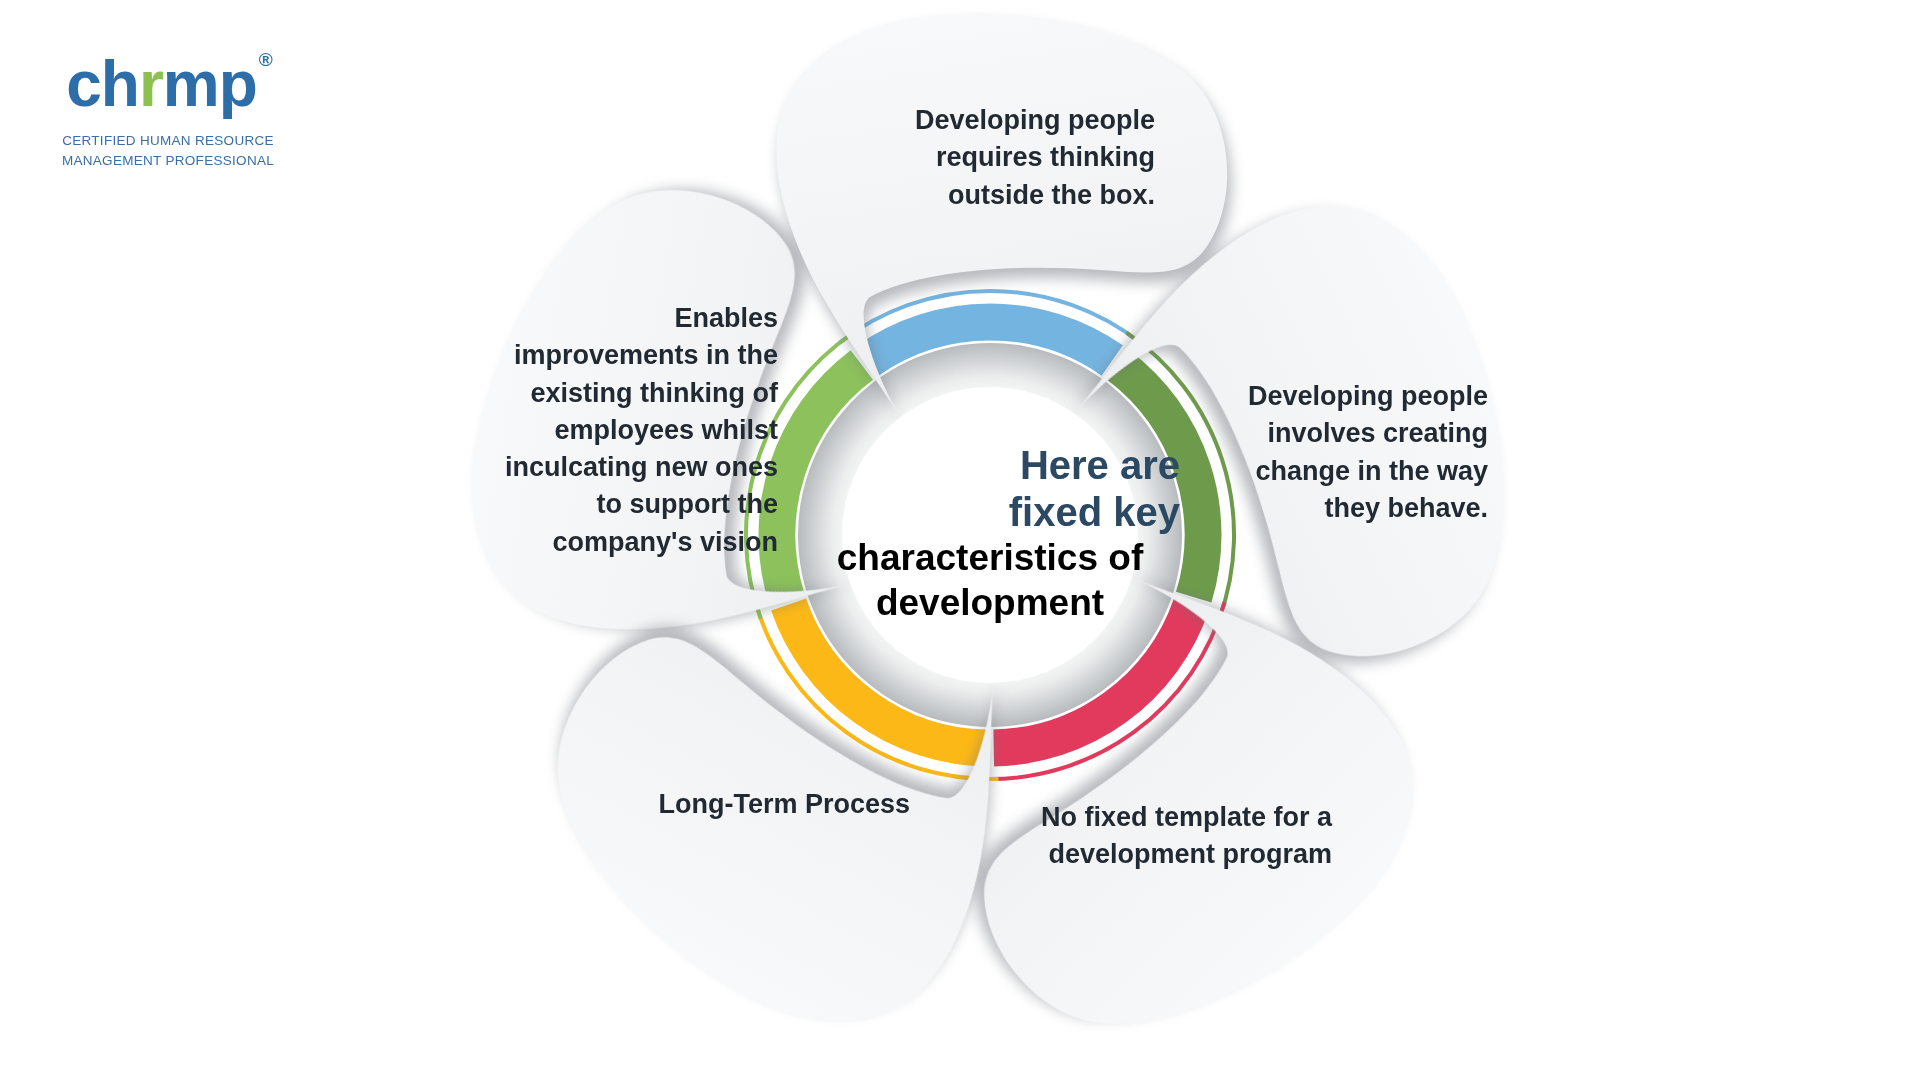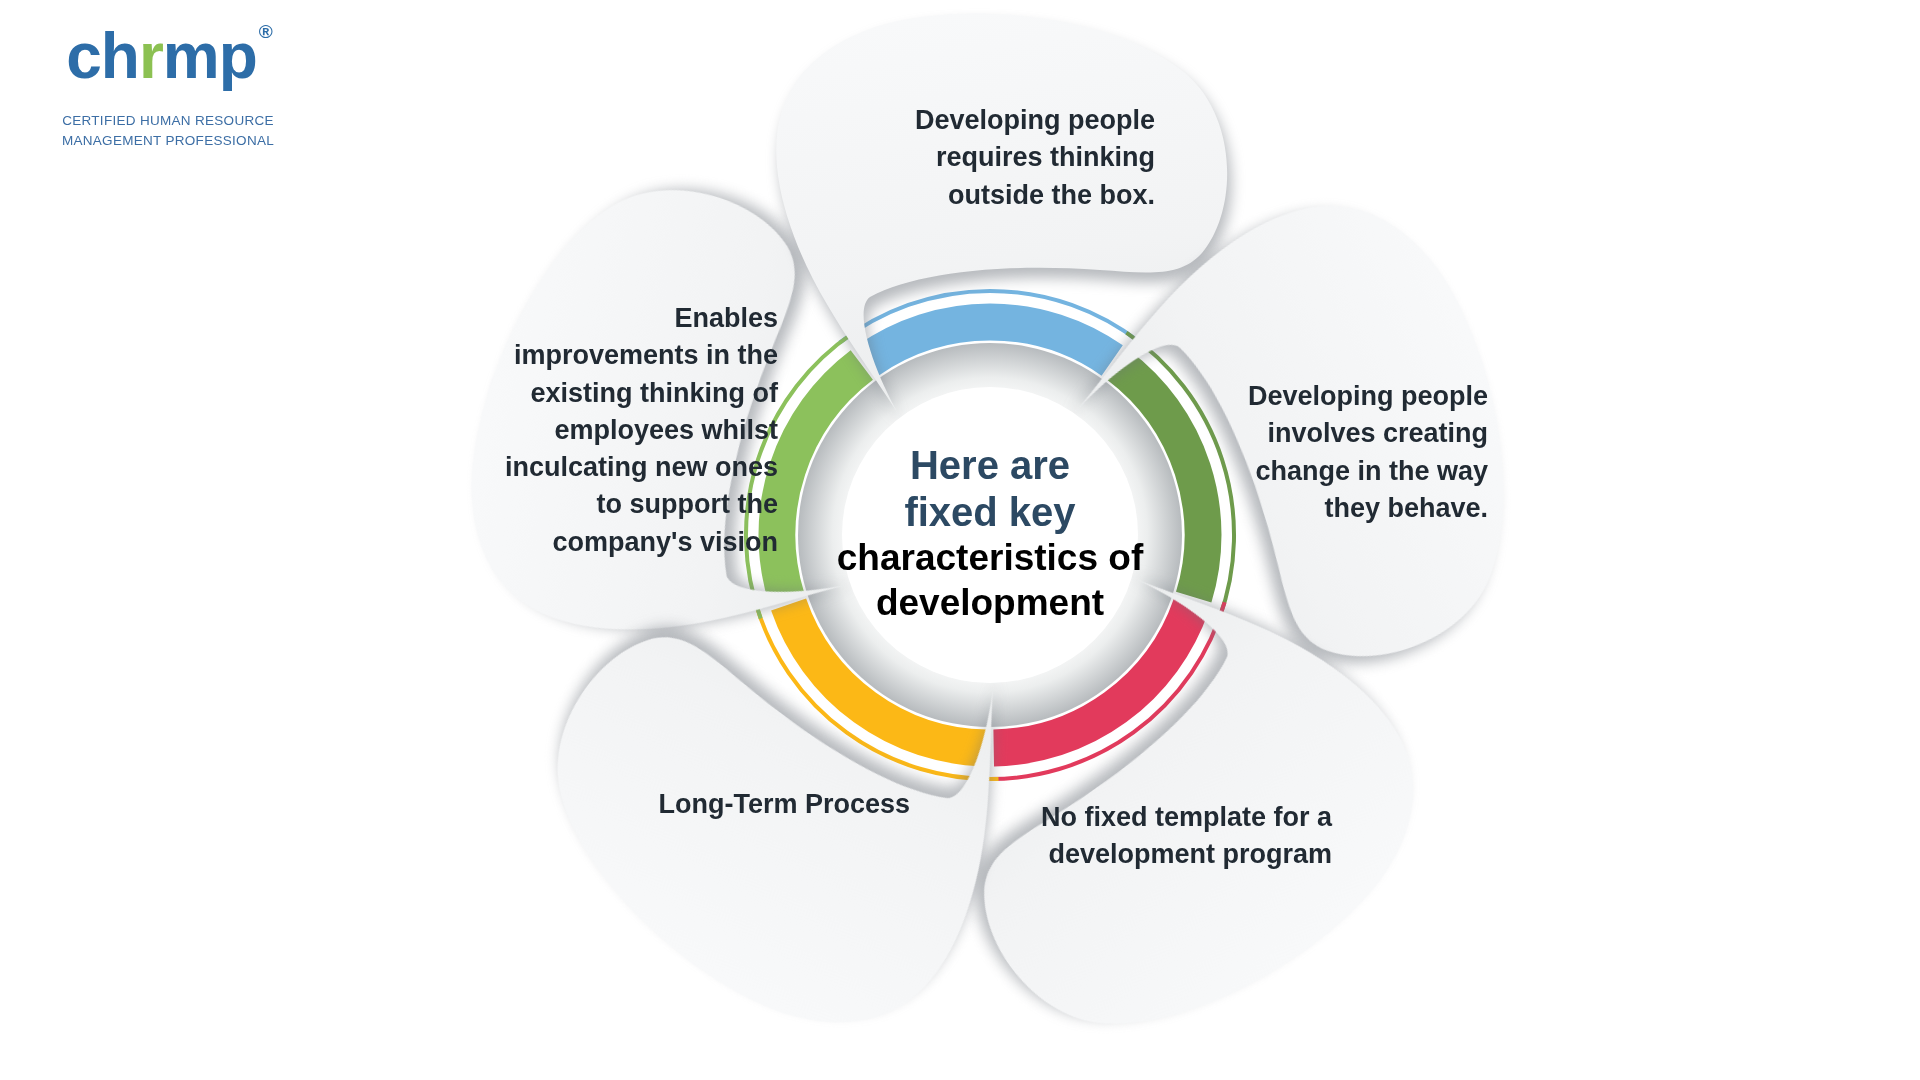--- a/index.html
+++ b/index.html
@@ -3,53 +3,53 @@
 <meta charset="utf-8">
 <style>
   html,body{margin:0;padding:0;}
   body{
     width:1920px;height:1080px;overflow:hidden;background:#ffffff;
     font-family:"Liberation Sans","DejaVu Sans",sans-serif;
   }
   .canvas{position:relative;width:1920px;height:1080px;background:#ffffff;}
 
   
-  .logo{position:absolute;left:38px;top:24px;width:260px;text-align:center;}
+  .logo{position:absolute;left:38px;top:52px;width:260px;text-align:center;}
   .logo-word{
     font-size:64px;font-weight:bold;letter-spacing:-1px;line-height:1;
     position:relative;display:inline-block;
   }
   .logo-blue{color:#2D6DA8;}
   .logo-green{color:#8CC152;}
   .logo-reg{
     font-size:19px;font-weight:bold;color:#2D6DA8;
     vertical-align:top;position:relative;top:-2px;left:2px;
   }
-  .logo-tagline{margin-top:23px;font-size:13.5px;line-height:1.5;color:#3C6EA5;letter-spacing:0.3px;}
+  .logo-tagline{margin-top:15px;font-size:13.5px;line-height:1.5;color:#3C6EA5;letter-spacing:0.3px;}
 
   
   .flower{position:absolute;left:0;top:0;}
   .petal{
     fill:url(#petalGrad);
     filter:drop-shadow(4px 10px 7px rgba(105,110,120,0.48));
   }
   .band{fill:none;stroke-width:37;}
   .thinline{fill:none;stroke-width:4;}
 
   
   .plabel{
     position:absolute;transform:translate(-50%,-50%);
     font-weight:bold;font-size:27px;line-height:1.38;color:#212A33;
     text-align:right;
   }
   .center-text{
     position:absolute;left:990px;top:534px;transform:translate(-50%,-50%);
     width:380px;text-align:center;font-weight:bold;
   }
-  .center-navy{font-size:40px;line-height:1.18;color:#2C4963;}
+  .center-navy{font-size:40px;line-height:1.18;color:#2C4963;text-align:right;}
   .center-green{font-size:37px;line-height:1.2;color:#000000;}
 </style>
 </head>
 <body>
 
 <div class="canvas">
 
   <div class="logo">
     <div class="logo-word"><span class="logo-blue">ch</span><span class="logo-green">r</span><span class="logo-blue">mp</span><span class="logo-reg">®</span></div>
     <div class="logo-tagline">

